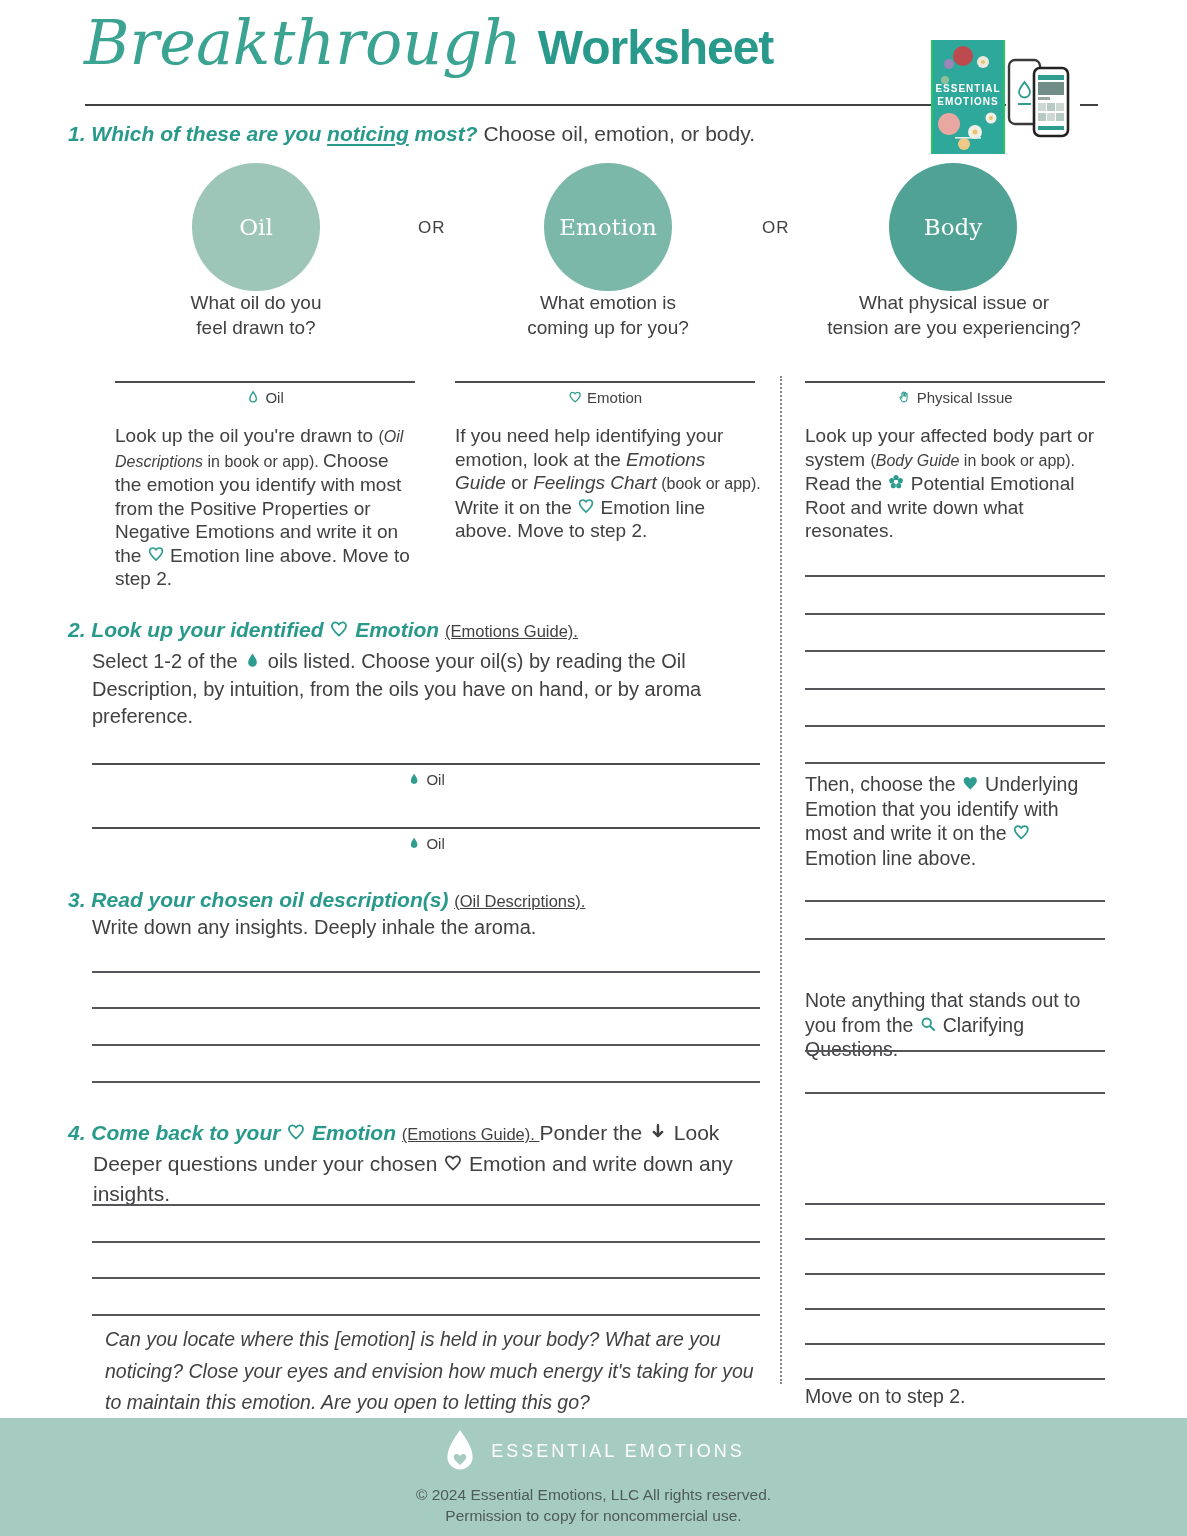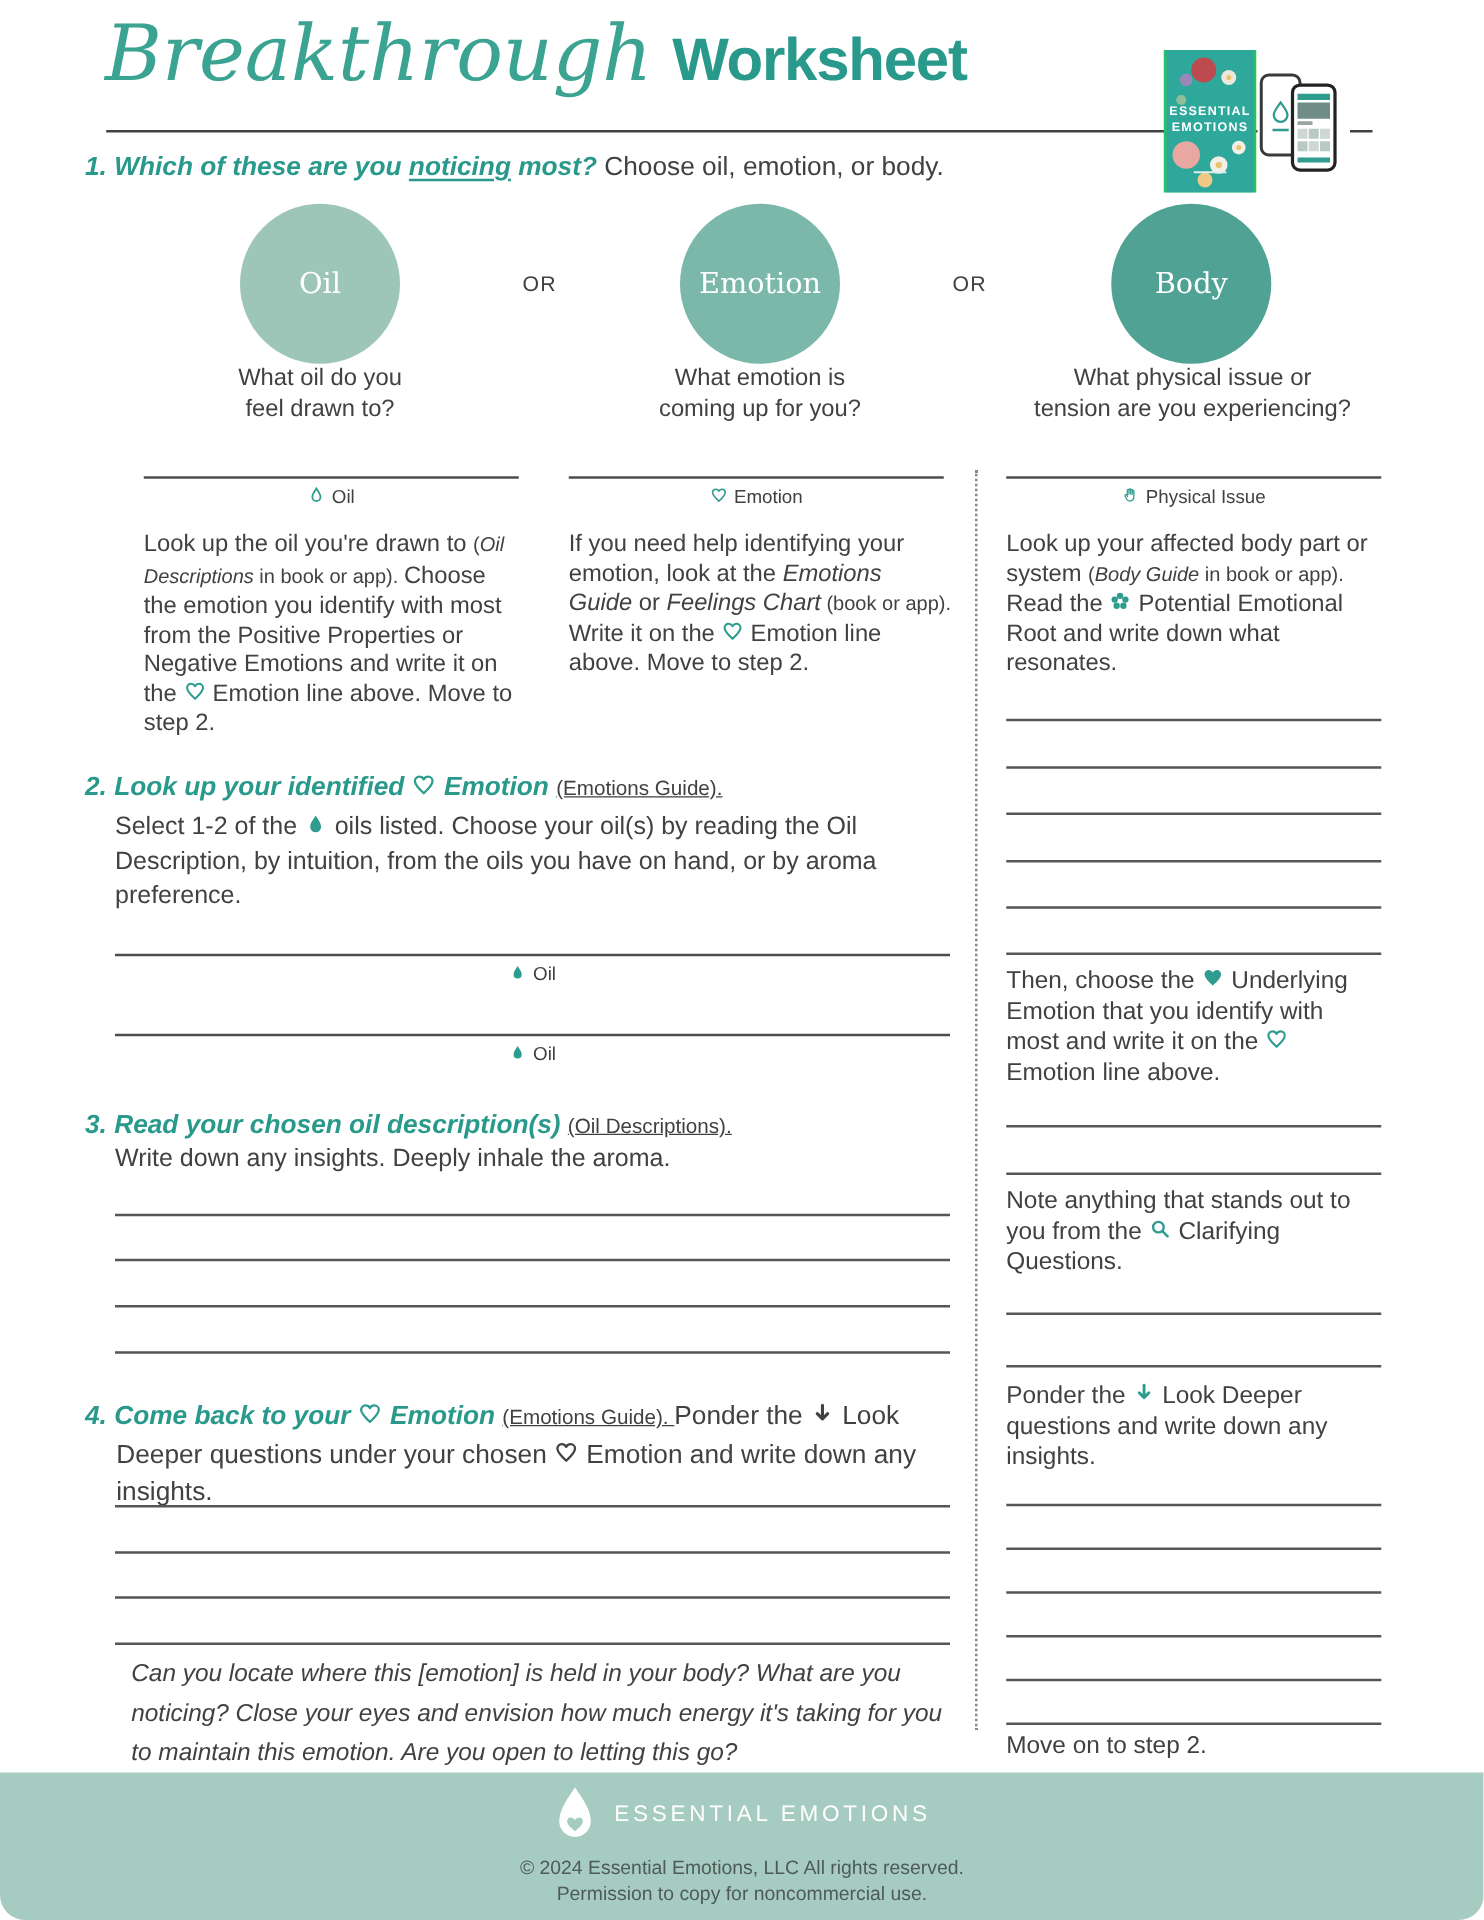--- a/index.html
+++ b/index.html
@@ -1,17 +1,17 @@
 <!DOCTYPE html>
 <html><head>
 <meta charset="utf-8">
 <style>
   html,body{margin:0;padding:0;background:#ffffff;}
   #page{position:relative;width:1187px;height:1536px;background:#ffffff;overflow:hidden;
-        font-family:"Liberation Sans",sans-serif;color:#414042;border-radius:20px;}
+        font-family:"Liberation Sans",sans-serif;color:#414042;}
   .abs{position:absolute;}
 
   
   #title-row{left:84px;top:12px;display:flex;align-items:baseline;gap:16px;}
   #title-script{font-family:"DejaVu Serif",serif;font-style:italic;font-size:62px;color:#3BA392;line-height:1;}
   #title-bold{font-size:48px;font-weight:800;color:#28998B;letter-spacing:-1px;}
   #header-rule{left:85px;top:104px;width:1013px;height:2px;background:#414042;}
   #book-cover{left:931px;top:40px;width:74px;height:114px;background:#22c55e;}
   #phones{left:1006px;top:56px;width:74px;height:84px;background:#fff;}
 
@@ -178,31 +178,28 @@
 
   <div class="abs rcolp" style="left:805px;top:772px;width:300px;"><span>Then, choose the </span><span class="ic"><svg viewBox="0 0 24 24">
           <path d="M12 20C6.5 15 3.5 11.5 3.5 8.3 3.5 5.9 5.4 4 7.8 4c1.7 0 3.3 1 4.2 2.6C12.9 5 14.5 4 16.2 4c2.4 0 4.3 1.9 4.3 4.3 0 3.2-3 6.7-8.5 11.7Z" fill="#2E9C8F"></path>
         </svg></span><span> Underlying Emotion that you identify with most and write it on the </span><span class="ic"><svg viewBox="0 0 24 24">
           <path d="M12 20C6.5 15 3.5 11.5 3.5 8.3 3.5 5.9 5.4 4 7.8 4c1.7 0 3.3 1 4.2 2.6C12.9 5 14.5 4 16.2 4c2.4 0 4.3 1.9 4.3 4.3 0 3.2-3 6.7-8.5 11.7Z" fill="none" stroke="#2E9C8F" stroke-width="2.2" stroke-linecap="round" stroke-linejoin="round"></path>
         </svg></span><span> Emotion line above.</span></div>
 
   <div class="abs wline-thin" style="left:805px;top:900px;width:300px;"></div>
   <div class="abs wline-thin" style="left:805px;top:938px;width:300px;"></div>
 
-  <div class="abs rcolp" style="left:805px;top:948px;width:300px;"><span>Note anything that stands out to you from the </span><span class="ic"><svg viewBox="0 0 24 24">
+  <div class="abs rcolp" style="left:805px;top:988px;width:300px;"><span>Note anything that stands out to you from the </span><span class="ic"><svg viewBox="0 0 24 24">
           <circle cx="10" cy="10" r="5.5" fill="none" stroke="#2E9C8F" stroke-width="2.4"></circle>
           <path d="m14.5 14.5 5 5" stroke="#2E9C8F" stroke-width="2.6" stroke-linecap="round"></path>
         </svg></span><span> Clarifying Questions.</span></div>
 
   <div class="abs wline-thin" style="left:805px;top:1050px;width:300px;"></div>
   <div class="abs wline-thin" style="left:805px;top:1092px;width:300px;"></div>
 
-  <div class="abs rcolp" style="left:805px;top:1104px;width:300px;"><span>Ponder the </span><span class="ic"><svg viewBox="0 0 24 24">
-          <path d="M12 4v13m0 0 5-5m-5 5-5-5" fill="none" stroke="#2E9C8F" stroke-width="3" stroke-linecap="round" stroke-linejoin="round"></path>
-        </svg></span><span> Look Deeper questions and write down any insights.</span></div>
 
   <div class="abs wline-thin" style="left:805px;top:1203px;width:300px;"></div>
   <div class="abs wline-thin" style="left:805px;top:1238px;width:300px;"></div>
   <div class="abs wline-thin" style="left:805px;top:1273px;width:300px;"></div>
   <div class="abs wline-thin" style="left:805px;top:1308px;width:300px;"></div>
   <div class="abs wline-thin" style="left:805px;top:1343px;width:300px;"></div>
   <div class="abs wline-thin" style="left:805px;top:1378px;width:300px;"></div>
 
   <div class="abs rcolp" style="left:805px;top:1384px;width:300px;">Move on to step 2.</div>
 

